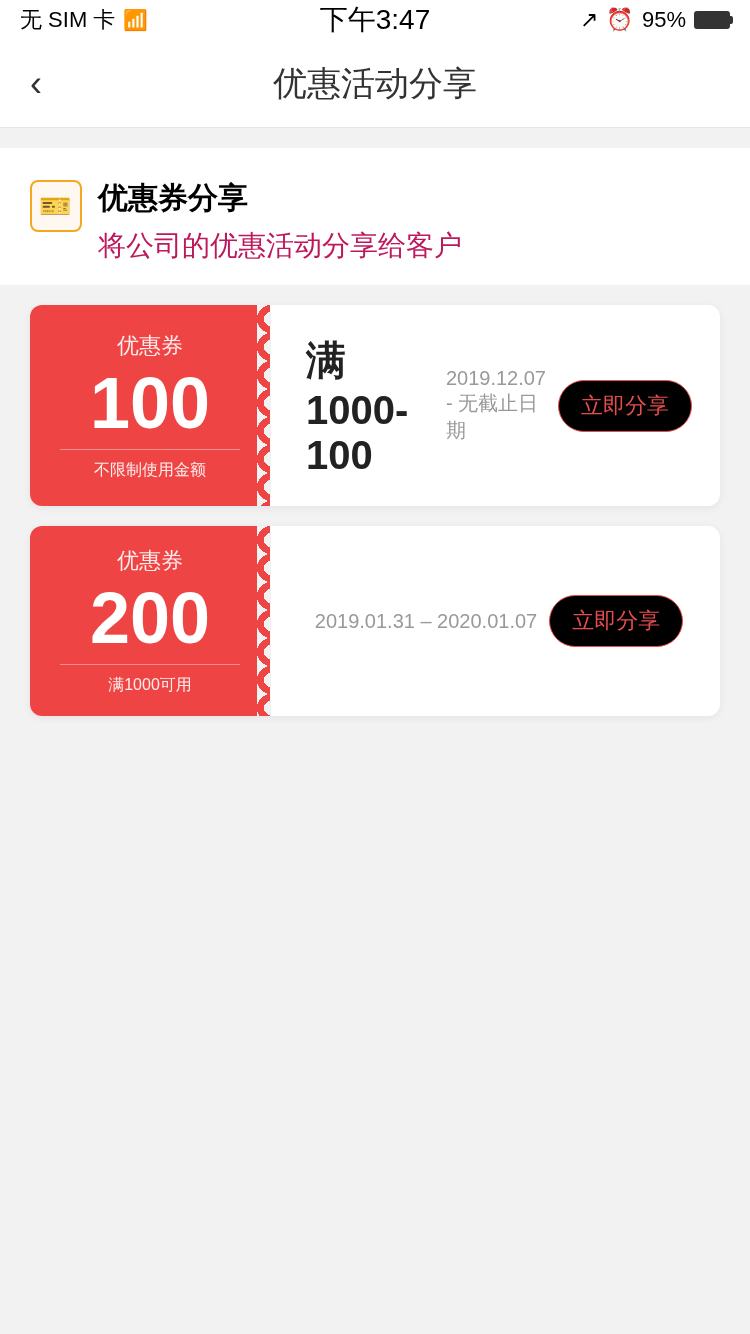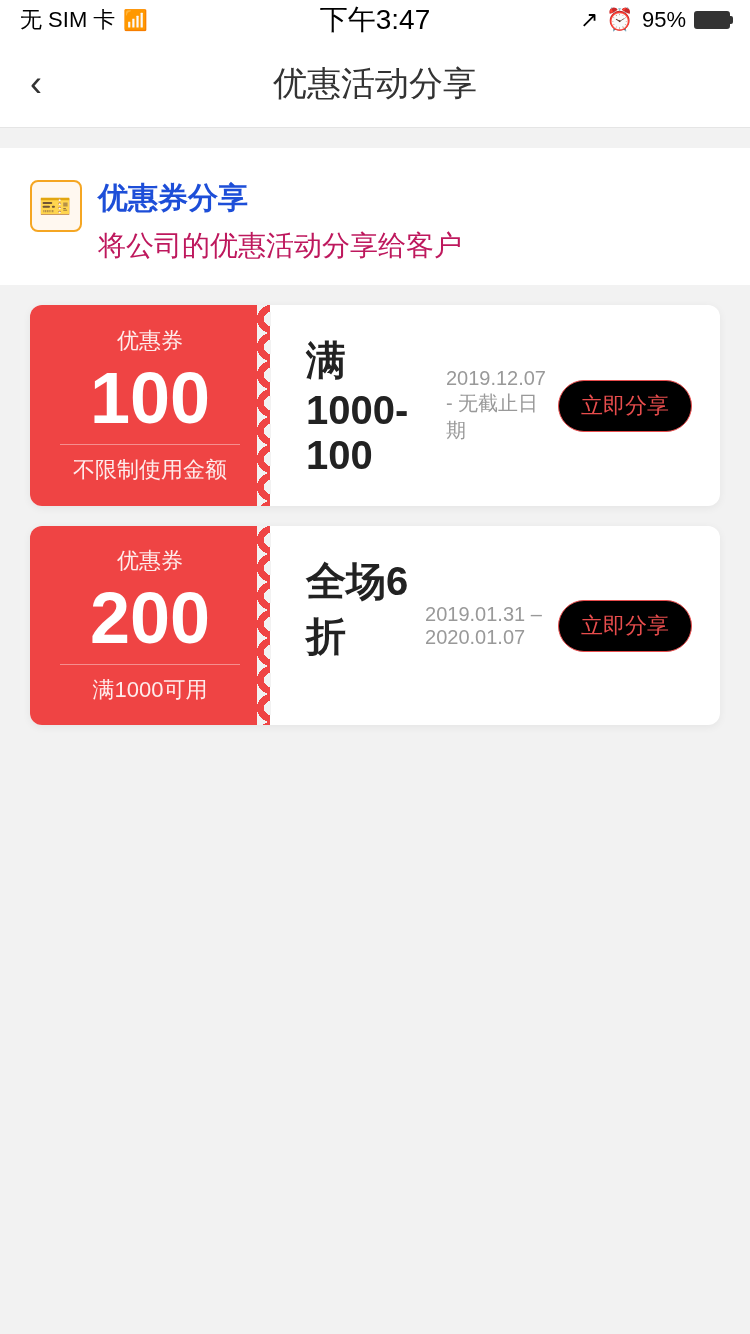--- a/index.html
+++ b/index.html
@@ -107,21 +107,21 @@
       display: flex;
       align-items: center;
       justify-content: center;
       font-size: 26px;
       flex-shrink: 0;
       margin-top: 2px;
     }
     .section-text h2 {
       font-size: 30px;
       font-weight: 600;
-      color: #1d4ed8;
+      color: #000000;
       margin-bottom: 8px;
     }
     .section-text p {
       font-size: 28px;
       color: #be185d;
     }
 
     
     .coupon-list {
       padding: 20px 30px;
@@ -174,21 +174,21 @@
       line-height: 1;
       margin-bottom: 10px;
     }
     .coupon-divider {
       width: 180px;
       height: 1px;
       background: rgba(255,255,255,0.4);
       margin-bottom: 10px;
     }
     .coupon-condition {
-      font-size: 22px;
+      font-size: 16px;
       color: rgba(255,255,255,0.9);
       text-align: center;
     }
 
     
     .coupon-right {
       flex: 1;
       padding: 28px 28px 28px 36px;
       display: flex;
       flex-direction: row;
@@ -271,20 +271,19 @@
       </div>
     </div>
     <div class="coupon-card">
       <div class="coupon-left">
         <span class="coupon-label">优惠券</span>
         <span class="coupon-amount">200</span>
         <div class="coupon-divider"></div>
         <span class="coupon-condition">满1000可用</span>
       </div>
       <div class="coupon-right">
-        <span class="coupon-title">全场6折</span>
         <div class="coupon-meta">
           <span class="coupon-date">2019.01.31 – 2020.01.07</span>
           <button class="share-btn">立即分享</button>
         </div>
       </div>
     </div>
   </div>
 
 </body></html>

